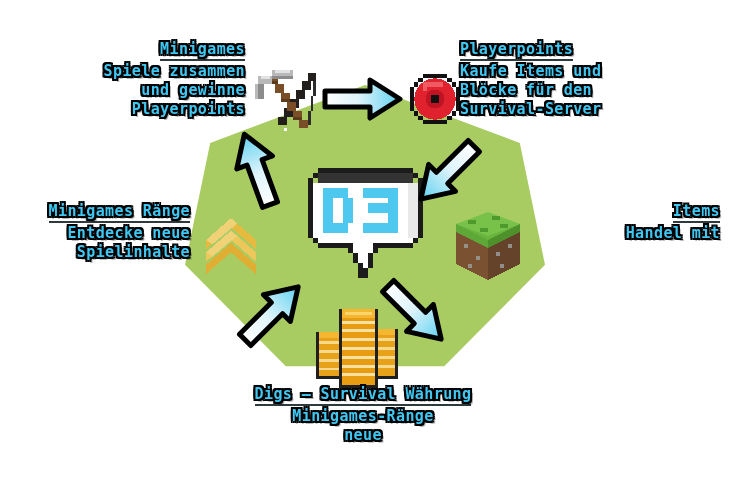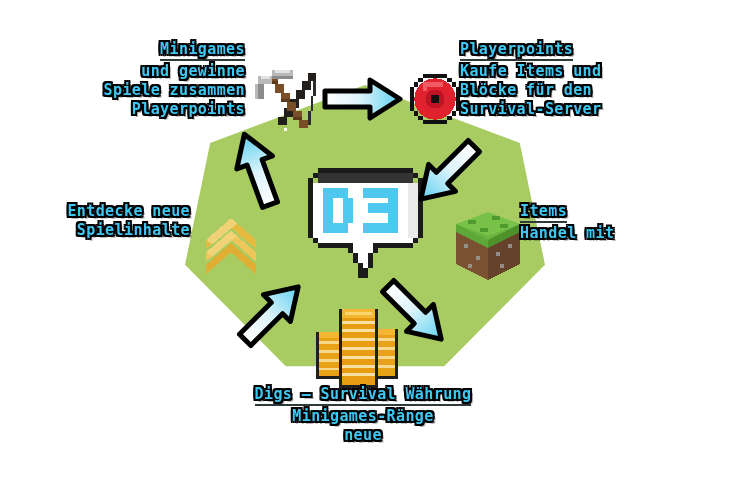--- a/index.html
+++ b/index.html
@@ -51,21 +51,21 @@
     padding-bottom:0px;
     margin-bottom:1px;
   }
   .ta-right{text-align:right;}
   .ta-left{text-align:left;}
   .ta-center{text-align:center;}
 
   .t-minigames{left:30px;top:40px;width:215px;}
   .t-playerpoints{left:460px;top:40px;width:250px;}
   .t-ranks{left:5px;top:202px;width:185px;}
-  .t-items{left:520px;top:202px;width:200px;}
+  .t-items{left:520px;top:202px;width:200px;text-align:right;}
   .t-digs{left:232px;top:385px;width:262px;}
 </style>
 </head>
 <body>
 
 <div id="stage">
 
   <div class="hexagon"></div>
 
   <div class="logo-wrap">
@@ -331,22 +331,22 @@
   <div class="arrow" style="left:234px;top:128px;transform:rotate(-20deg);">
     <svg width="46" height="82" viewBox="0 0 46 82">
       <path d="M15 79 L15 34 L4 34 L23 4 L42 34 L31 34 L31 79 Z" fill="url(#gu)" stroke="#000000" stroke-width="5" stroke-linejoin="round"></path>
     </svg>
   </div>
 
   <div class="tblock ta-right t-minigames">
     <div>
       <span class="hd">Minigames</span>
     </div>
+    <div>Spiele zusammen</div>
     <div>und gewinne</div>
-    <div>Spiele zusammen</div>
     <div>Playerpoints</div>
   </div>
 
   <div class="tblock ta-left t-playerpoints">
     <div>
       <span class="hd">Playerpoints</span>
     </div>
     <div>Kaufe Items und</div>
     <div>Blöcke für den</div>
     <div>Survival-Server</div>
@@ -361,17 +361,20 @@
 
   <div class="tblock ta-center t-digs">
     <div>
       <span class="hd">Digs – Survival Währung</span>
     </div>
     <div>Minigames-Ränge</div>
     <div>neue</div>
   </div>
 
   <div class="tblock ta-right t-ranks">
+    <div>
+      <span class="hd">Minigames Ränge</span>
+    </div>
     <div>Entdecke neue</div>
     <div>Spielinhalte</div>
   </div>
 
 </div>
 
 </body></html>

